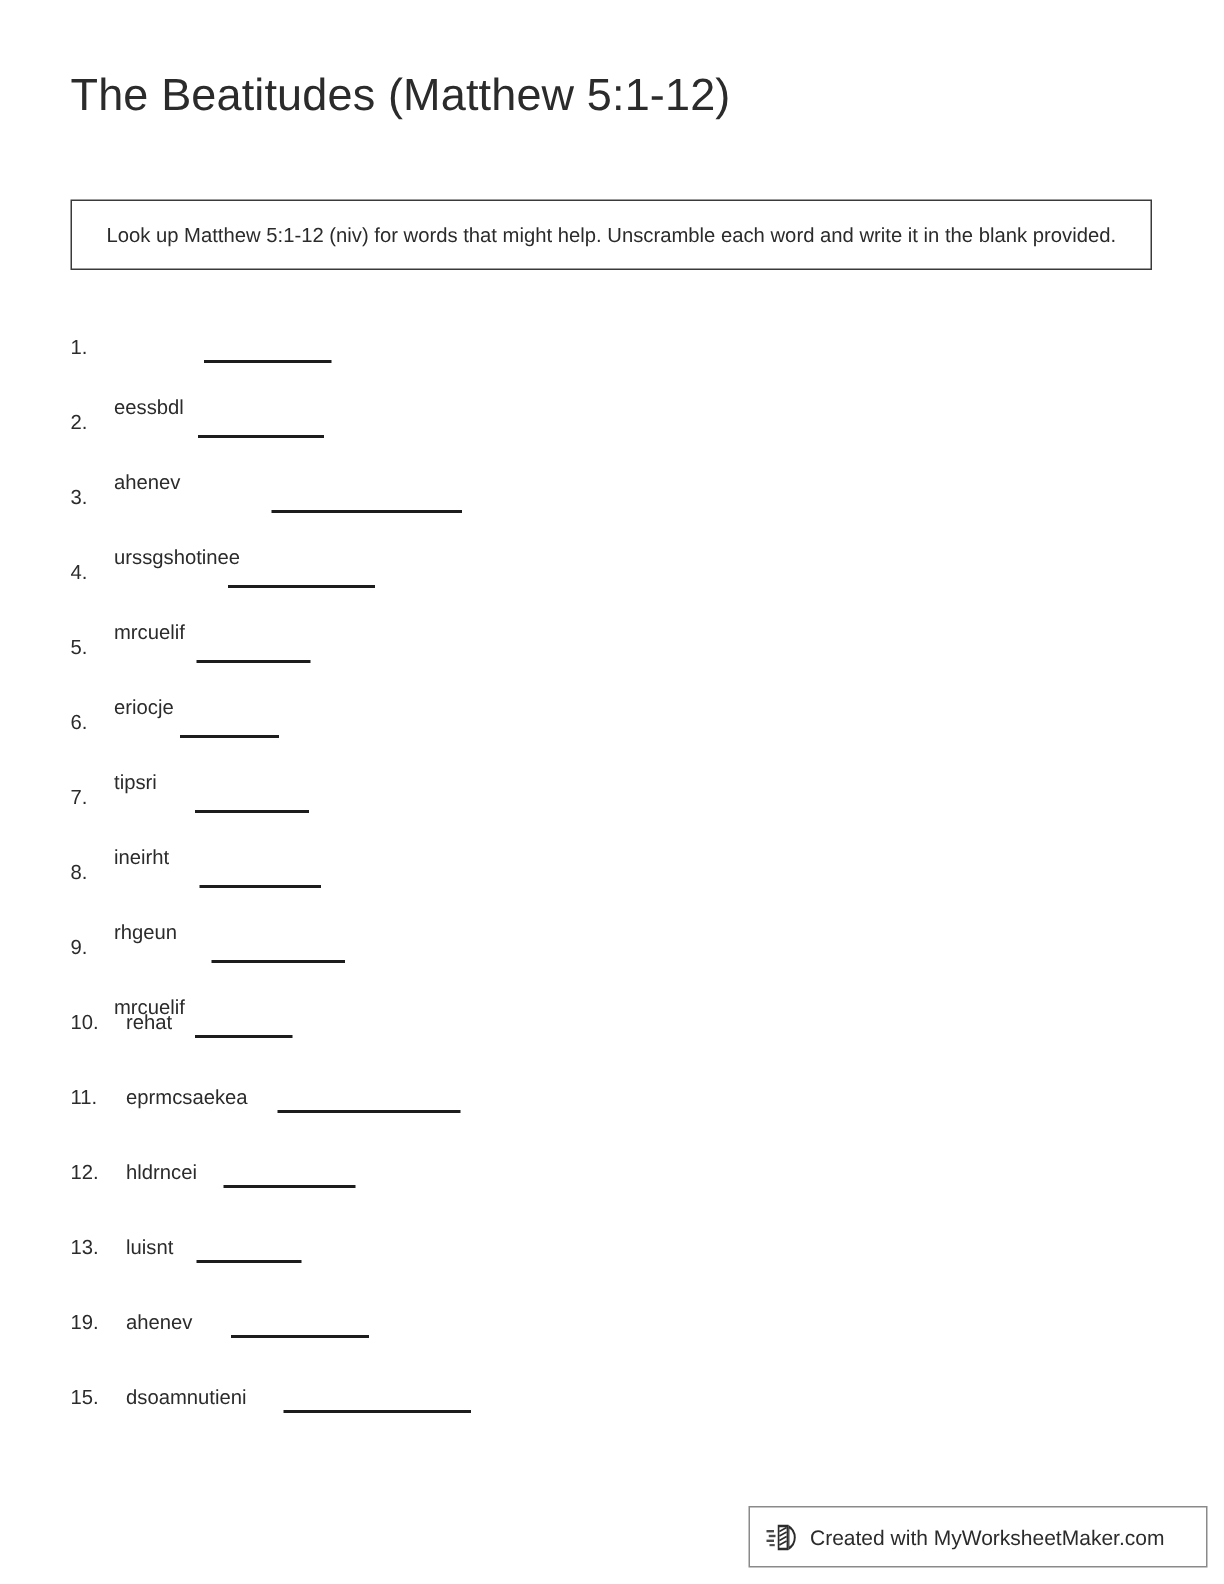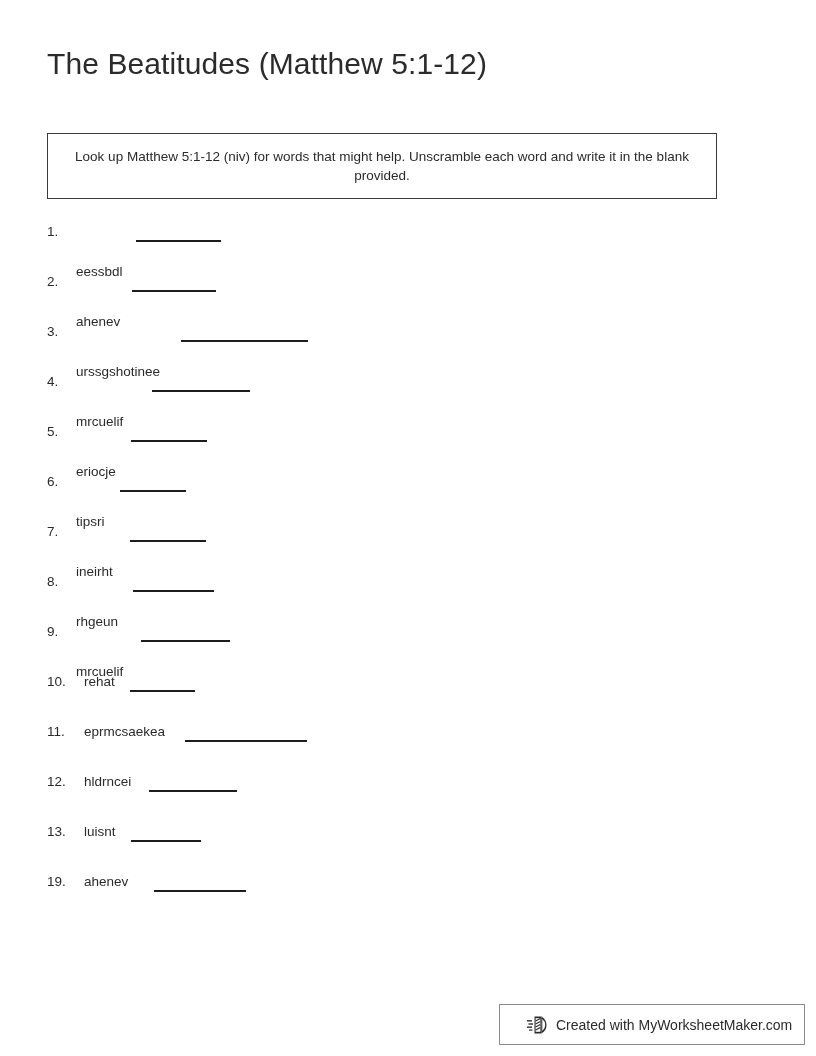--- a/index.html
+++ b/index.html
@@ -29,21 +29,21 @@
     font-size: 30px;
     font-weight: 400;
     color: #2b2b2b;
     letter-spacing: 0.1px;
     white-space: nowrap;
   }
   .instructions-box {
     position: absolute;
     left: 47px;
     top: 133px;
-    width: 670px;
+    width: 721px;
     box-sizing: border-box;
     border: 1.5px solid #3a3a3a;
     padding: 13px 14px 13px 14px;
     background: #ffffff;
   }
   .instructions-text {
     font-size: 13.5px;
     line-height: 19px;
     color: #2b2b2b;
   }
@@ -84,21 +84,21 @@
     position: absolute;
     left: 499px;
     top: 1004px;
     width: 306px;
     height: 41px;
     box-sizing: border-box;
     border: 1.2px solid #8a8a8a;
     background: #ffffff;
     display: flex;
     align-items: center;
-    padding-left: 26px;
+    padding-left: 10px;
   }
   .footer-logo {
     width: 24px;
     height: 24px;
     flex: 0 0 24px;
     margin-right: 6px;
     display: block;
   }
   .footer-text {
     font-size: 14px;
@@ -180,20 +180,25 @@
       </div>
       <div class="item-row">
         <span class="item-number">13.</span>
         <span class="item-word double-digit">luisnt</span>
         <span class="item-blank" style="left: 131px; width: 70px;"></span>
       </div>
       <div class="item-row">
         <span class="item-number">19.</span>
         <span class="item-word double-digit">ahenev</span>
         <span class="item-blank" style="left: 154px; width: 92px;"></span>
+      </div>
+      <div class="item-row">
+        <span class="item-number">15.</span>
+        <span class="item-word double-digit">dsoamnutieni</span>
+        <span class="item-blank" style="left: 189px; width: 125px;"></span>
       </div>
     </div>
 
   <div class="footer-badge">
     <svg class="footer-logo" viewBox="0 0 24 24">
       <g fill="#4a4a4a">
         <rect x="1" y="7" width="5" height="1.6"></rect>
         <rect x="2.5" y="10.2" width="4.5" height="1.6"></rect>
         <rect x="1" y="13.4" width="5" height="1.6"></rect>
         <rect x="3" y="16.4" width="3.5" height="1.4"></rect>

